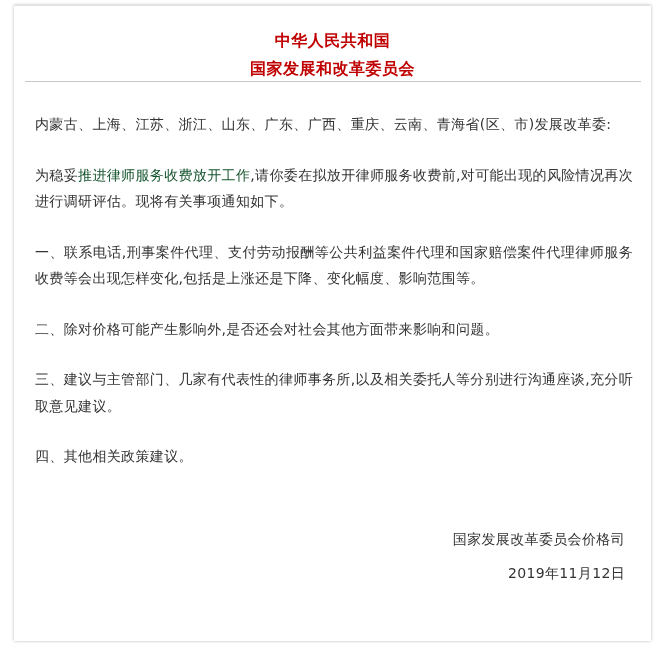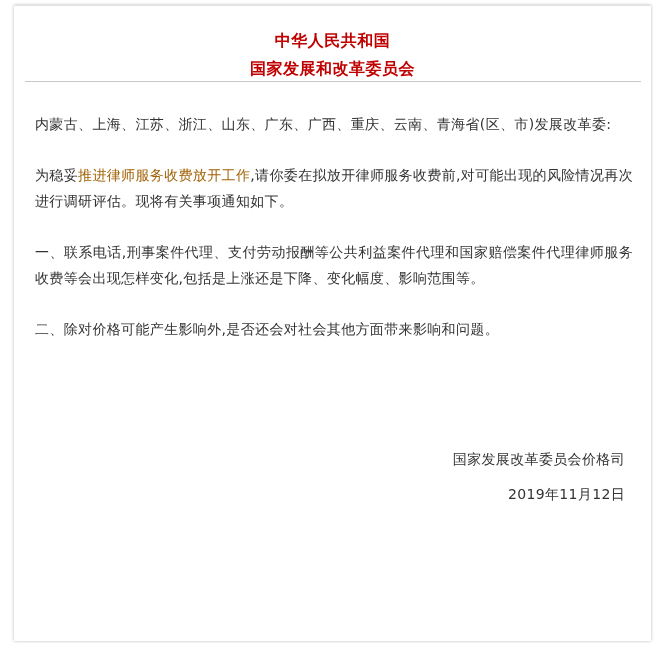--- a/index.html
+++ b/index.html
@@ -54,21 +54,21 @@
       color: #333333;
       font-size: 14px;
       line-height: 26.5px;
       letter-spacing: 0.35px;
     }
     .para {
       margin: 0;
       text-align: justify;
     }
     .gap { height: 24px; }
-    .hl { color: #a16207; }
+    .hl { color: #14532d; }
     .sign {
       text-align: right;
       margin: 8px;
     }
   </style>
 </head>
 <body>
 
 <div class="card">
   <div class="title-line l2">国家发展和改革委员会</div>
@@ -81,22 +81,24 @@
 
     <p class="para"><span>为稳妥</span><span class="hl">推进律师服务收费放开工作</span><span>,请你委在拟放开律师服务收费前,对可能出现的风险情况再次进行调研评估。现将有关事项通知如下。</span></p>
     <div class="gap"></div>
 
     <p class="para">一、联系电话,刑事案件代理、支付劳动报酬等公共利益案件代理和国家赔偿案件代理律师服务收费等会出现怎样变化,包括是上涨还是下降、变化幅度、影响范围等。</p>
     <div class="gap"></div>
 
     <p class="para">二、除对价格可能产生影响外,是否还会对社会其他方面带来影响和问题。</p>
     <div class="gap"></div>
 
+    <p class="para">三、建议与主管部门、几家有代表性的律师事务所,以及相关委托人等分别进行沟通座谈,充分听取意见建议。</p>
     <div class="gap"></div>
 
+    <p class="para">四、其他相关政策建议。</p>
     <div class="gap"></div>
 
     <div class="gap"></div>
 
     <p class="sign">国家发展改革委员会价格司</p>
     <p class="sign">2019年11月12日</p>
   </div>
 </div>
 
 </body></html>

